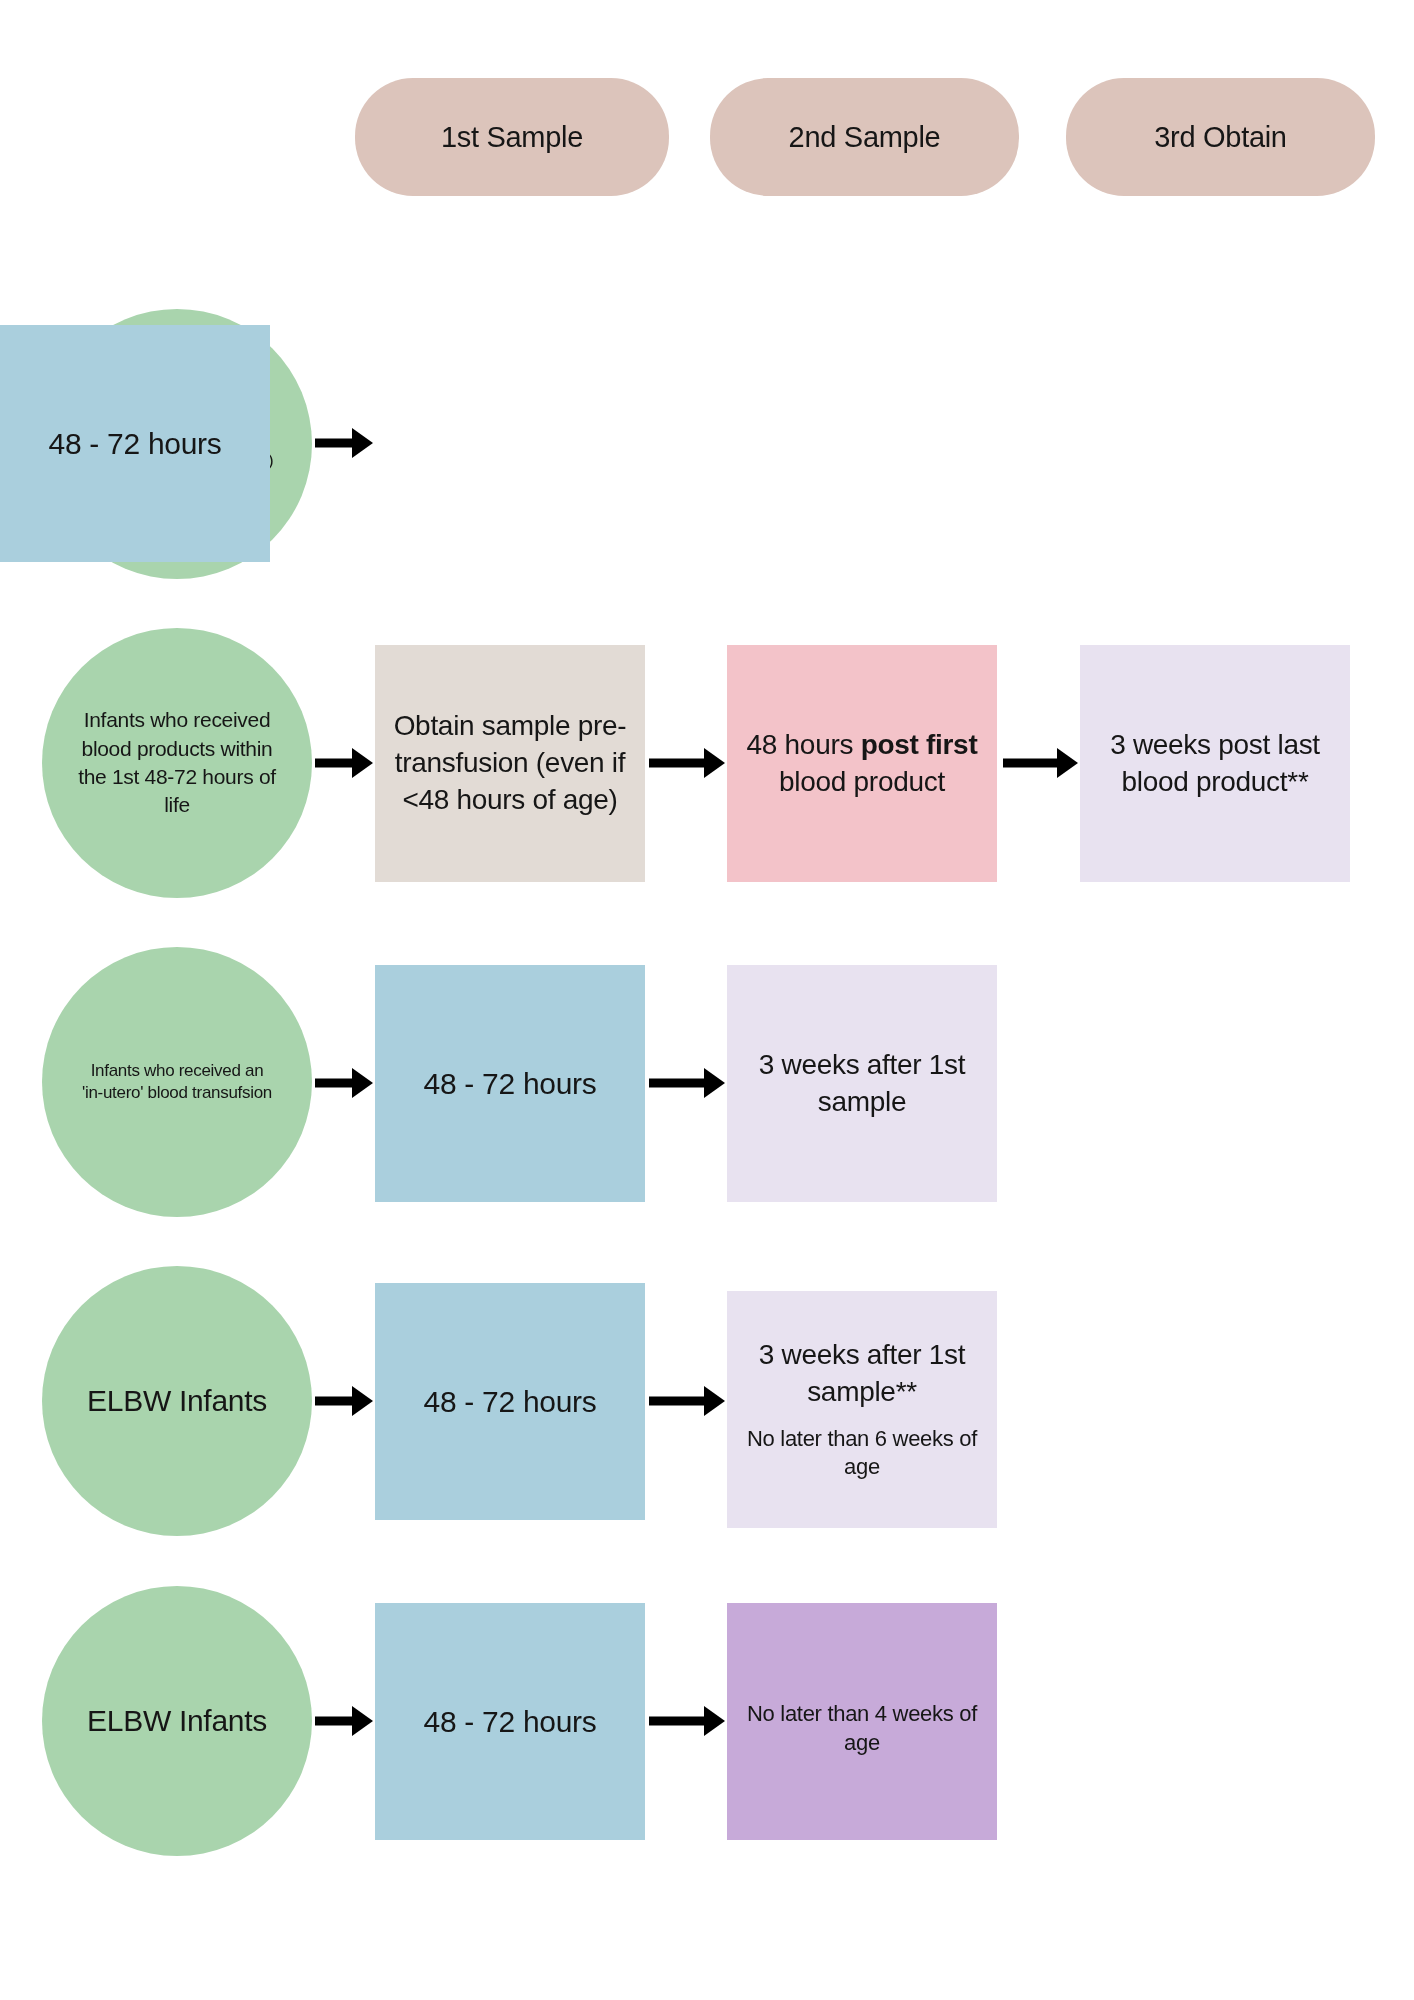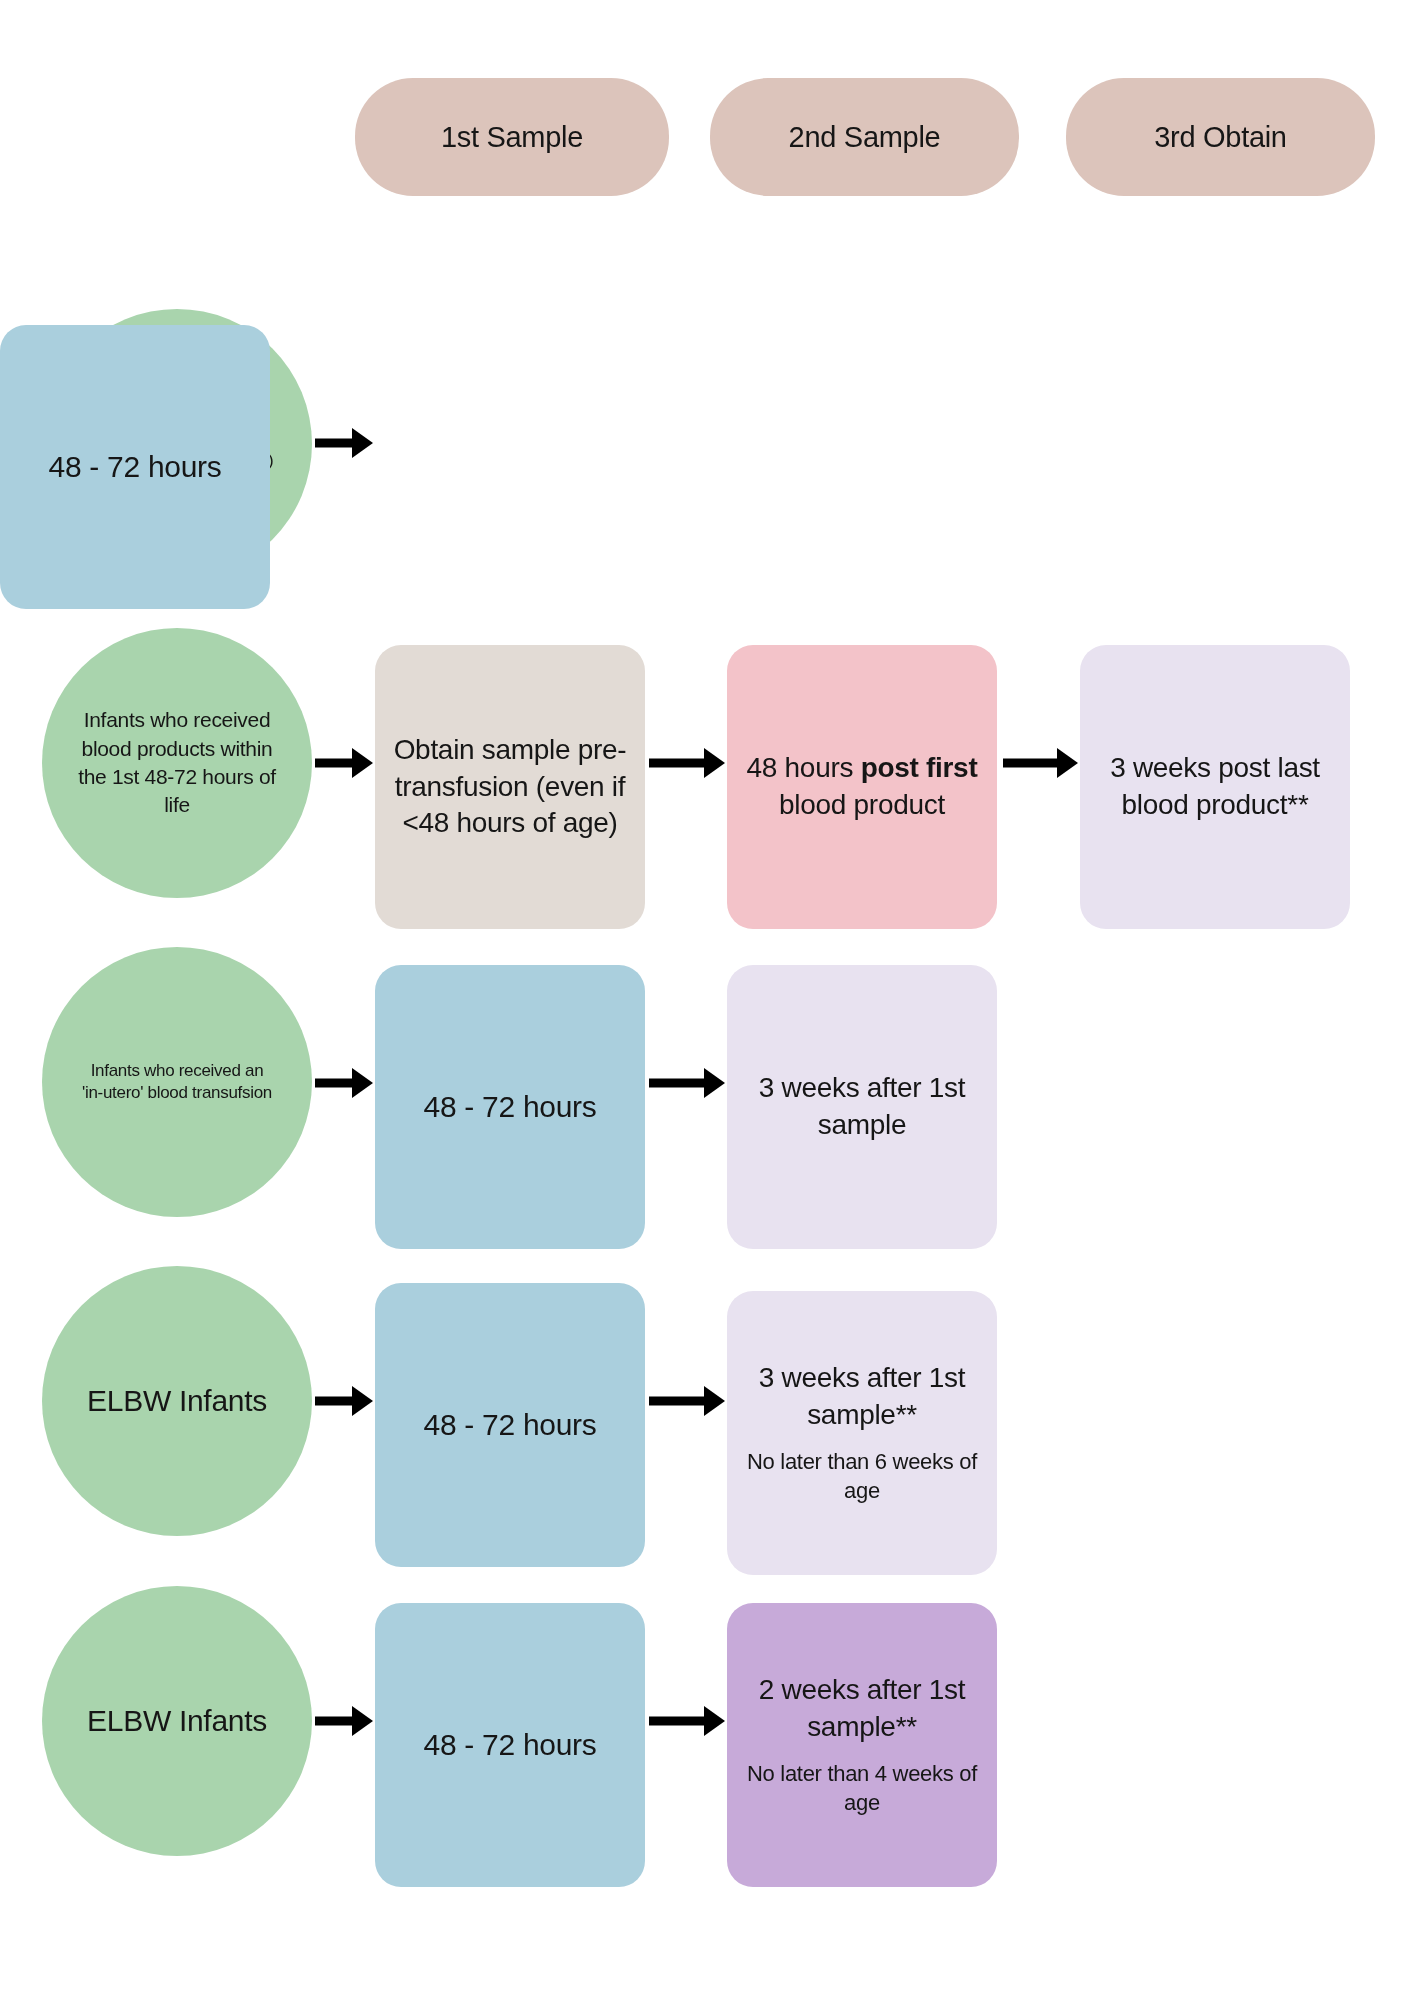--- a/index.html
+++ b/index.html
@@ -43,29 +43,28 @@
   .circle .inner { width: 205px; }
   .t-bold   { font-weight: bold; font-size: 27px; line-height: 1.25; }
   .t-reg    { font-size: 17px;  line-height: 1.3; }
   .t-small  { font-size: 21px;  line-height: 1.35; }
   .t-big    { font-size: 30px;  line-height: 1.25; }
 
   
   .box {
     position: absolute;
     width: 270px;
-    height: 284px;
+    height: 237px;
     display: flex;
     flex-direction: column;
     align-items: center;
     justify-content: center;
     text-align: center;
     font-size: 28px;
     line-height: 1.32;
-    border-radius: 26px;
   }
   .box .inner { width: 242px; }
   .box-blue     { background: var(--blue-box, #aacfdd); }
   .box-tan      { background: var(--tan-box, #e2dbd5); }
   .box-pink     { background: var(--pink-box, #f3c3c9); }
   .box-lavender { background: var(--lavender-box, #e8e2f0); }
   .box-purple   { background: var(--purple-box, #c7aad9); }
   .box .main { font-size: 28px; line-height: 1.32; }
   .box .sub  { font-size: 22px; line-height: 1.3; margin-top: 14px; }
   .b { font-weight: bold; }
@@ -167,18 +166,17 @@
   <div class="circle" style="top:1586px;">
     <div class="inner t-big">ELBW Infants</div>
   </div>
   <div class="arrow" style="left:315px; top:1706px; width:58px;"></div>
   <div class="box box-blue c2" style="top:1603px;">
     <div class="inner t-big">48 - 72 hours</div>
   </div>
   <div class="arrow" style="left:649px; top:1706px; width:76px;"></div>
   <div class="box box-purple c3" style="top:1603px;">
     <div class="inner">
-      <div class="main">2 weeks after 1st sample**</div>
       <div class="sub">No later than 4 weeks of age</div>
     </div>
   </div>
 
 </div>
 
 </body></html>

